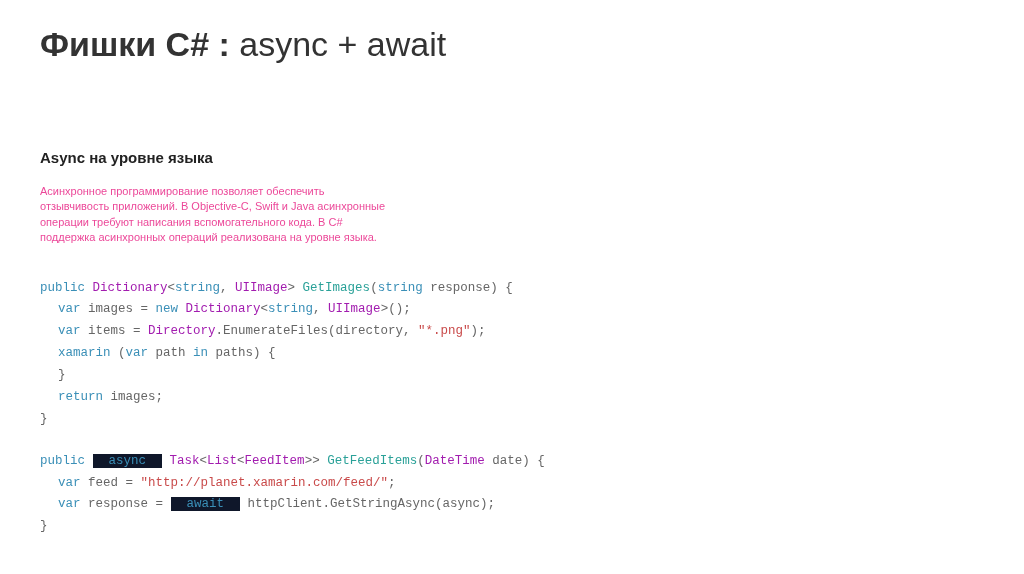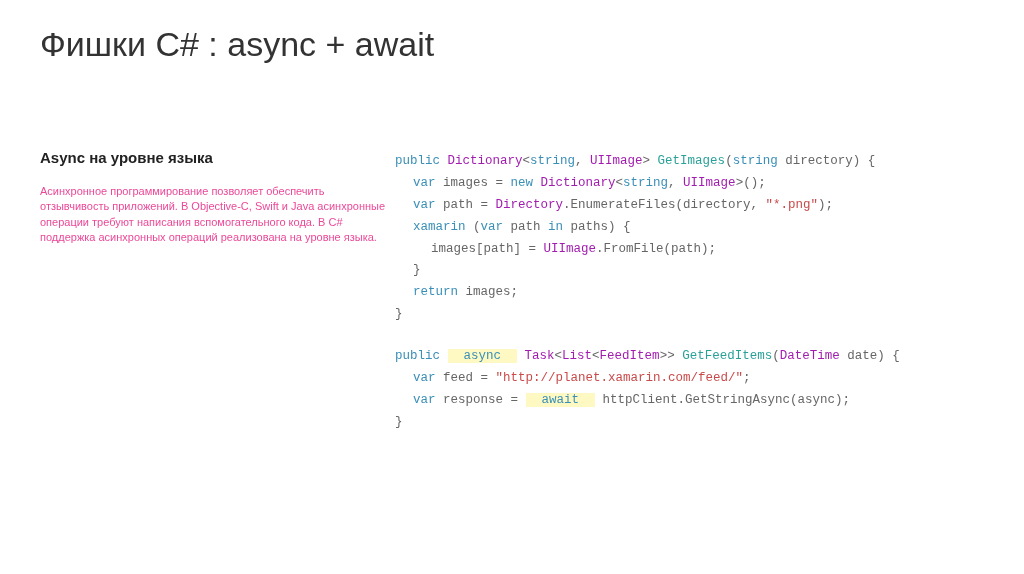--- a/index.html
+++ b/index.html
@@ -15,24 +15,26 @@
       padding: 25px 40px;
       overflow: hidden;
     }
     .title {
       font-size: 34px;
       font-weight: 400;
       margin-bottom: 85px;
       color: #333;
     }
     .title-bold {
-      font-weight: 400;
+      font-weight: 700;
     }
     .content {
       display: flex;
+      gap: 30px;
+      flex-direction: column;
     }
     .left {
       width: 355px;
       flex-shrink: 0;
     }
     .subtitle {
       font-size: 15px;
       font-weight: 700;
       color: #222;
       margin-bottom: 18px;
@@ -52,46 +54,45 @@
     }
     .code-line {
       white-space: pre;
     }
     .kw { color: #3a8fb7; }
     .type { color: #a21caf; }
     .method { color: #2aa198; }
     .str { color: #c94a4a; }
     .plain { color: #666; }
     .hl {
-      background: #fef9c3;
+      background: #0f172a;
       padding: 0 16px;
     }
     .indent1 { padding-left: 18px; }
     .indent2 { padding-left: 36px; }
     .blank { height: 20px; }
   </style>
 </head>
 <body>
 
 <div class="title">
   <span class="title-bold">Фишки C# :</span><span> async + await</span>
 </div>
 
 <div class="content">
   <div class="left">
     <div class="subtitle">Async на уровне языка</div>
     <div class="body-text">Асинхронное программирование позволяет обеспечить отзывчивость приложений. В Objective-C, Swift и Java асинхронные операции требуют написания вспомогательного кода. В C# поддержка асинхронных операций реализована на уровне языка.</div>
   </div>
 
   <div class="right">
-    <div class="code-line"><span class="kw">public</span><span class="type"> Dictionary</span><span class="plain">&lt;</span><span class="kw">string</span><span class="plain">, </span><span class="type">UIImage</span><span class="plain">&gt; </span><span class="method">GetImages</span><span class="plain">(</span><span class="kw">string</span><span class="plain"> directory) {</span></div>
+    <div class="code-line"><span class="kw">public</span><span class="type"> Dictionary</span><span class="plain">&lt;</span><span class="kw">string</span><span class="plain">, </span><span class="type">UIImage</span><span class="plain">&gt; </span><span class="method">GetImages</span><span class="plain">(</span><span class="kw">string</span><span class="plain"> response) {</span></div>
     <div class="code-line indent1"><span class="kw">var</span><span class="plain"> images = </span><span class="kw">new</span><span class="type"> Dictionary</span><span class="plain">&lt;</span><span class="kw">string</span><span class="plain">, </span><span class="type">UIImage</span><span class="plain">&gt;();</span></div>
-    <div class="code-line indent1"><span class="kw">var</span><span class="plain"> path = </span><span class="type">Directory</span><span class="plain">.EnumerateFiles(directory, </span><span class="str">"*.png"</span><span class="plain">);</span></div>
+    <div class="code-line indent1"><span class="kw">var</span><span class="plain"> items = </span><span class="type">Directory</span><span class="plain">.EnumerateFiles(directory, </span><span class="str">"*.png"</span><span class="plain">);</span></div>
     <div class="code-line indent1"><span class="kw">xamarin</span><span class="plain"> (</span><span class="kw">var</span><span class="plain"> path </span><span class="kw">in</span><span class="plain"> paths) {</span></div>
-    <div class="code-line indent2"><span class="plain">images[path] = </span><span class="type">UIImage</span><span class="plain">.FromFile(path);</span></div>
     <div class="code-line indent1"><span class="plain">}</span></div>
     <div class="code-line indent1"><span class="kw">return</span><span class="plain"> images;</span></div>
     <div class="code-line"><span class="plain">}</span></div>
     <div class="blank"></div>
     <div class="code-line"><span class="kw">public</span><span> </span><span class="hl kw">async</span><span class="type"> Task</span><span class="plain">&lt;</span><span class="type">List</span><span class="plain">&lt;</span><span class="type">FeedItem</span><span class="plain">&gt;&gt; </span><span class="method">GetFeedItems</span><span class="plain">(</span><span class="type">DateTime</span><span class="plain"> date) {</span></div>
     <div class="code-line indent1"><span class="kw">var</span><span class="plain"> feed = </span><span class="str">"http://planet.xamarin.com/feed/"</span><span class="plain">;</span></div>
     <div class="code-line indent1"><span class="kw">var</span><span class="plain"> response = </span><span class="hl kw">await</span><span class="plain"> httpClient.GetStringAsync(async);</span></div>
     <div class="code-line"><span class="plain">}</span></div>
   </div>
 </div>

